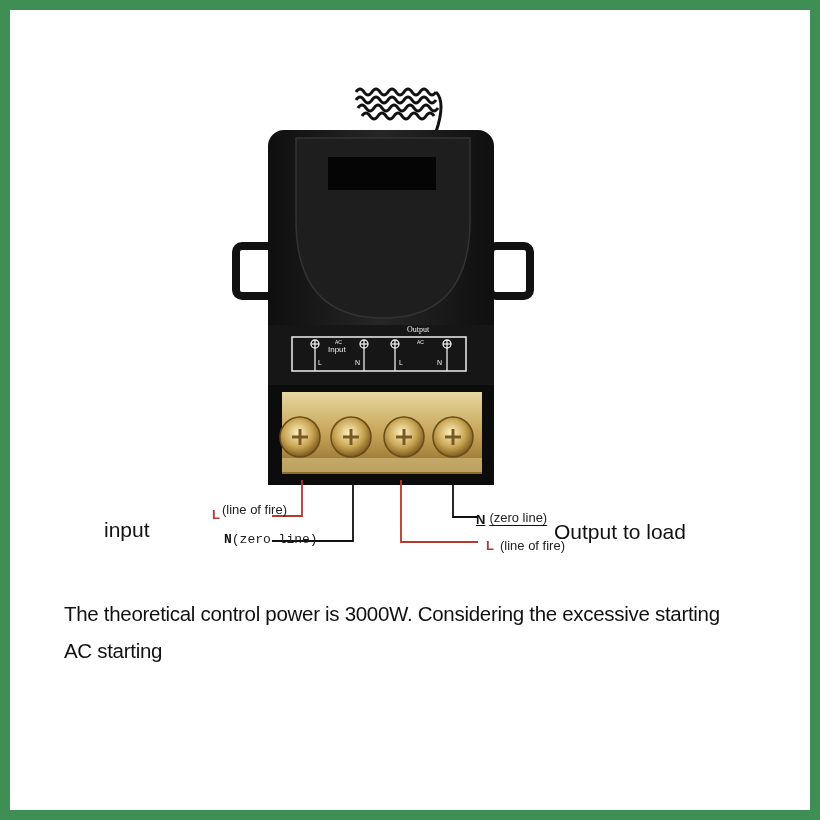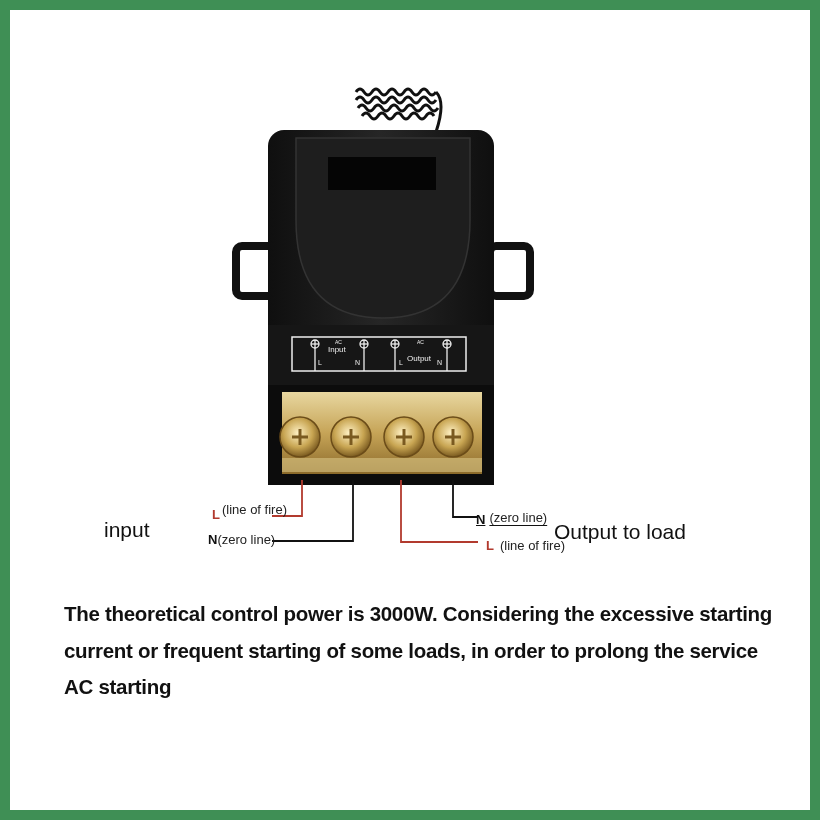--- a/index.html
+++ b/index.html
@@ -5,21 +5,21 @@
   html,body{margin:0;padding:0;}
   body{width:820px;height:820px;position:relative;overflow:hidden;background:#3f8f55;font-family:"Liberation Sans",sans-serif;}
   .frame{position:absolute;left:10px;top:10px;width:800px;height:800px;background:#ffffff;}
   .abs{position:absolute;}
   .device svg{position:absolute;left:0;top:0;}
   .lbl{position:absolute;white-space:nowrap;color:#111;}
   .big{font-size:21px;}
   .L{color:#b23a2e;font-weight:bold;font-size:13px;}
   .N{color:#111;font-weight:bold;font-size:13px;}
   .small{font-size:13px;color:#222;}
-  .desc{position:absolute;left:64px;top:596px;width:740px;font-family:"Liberation Sans",sans-serif;font-size:20.5px;line-height:36.5px;color:#111;letter-spacing:-0.3px;font-weight:bold;}
+  .desc{position:absolute;left:64px;top:596px;width:740px;font-family:"Liberation Sans",sans-serif;font-size:20.5px;line-height:36.5px;color:#111;letter-spacing:-0.3px;}
   .desc div{white-space:nowrap;}
 </style>
 </head>
 <body>
 
 <div class="frame"></div>
 
 <div class="device abs" style="left:0;top:0;width:820px;height:820px;">
   <svg width="820" height="820" viewBox="0 0 820 820">
     <defs>
@@ -105,37 +105,36 @@
         <line x1="443" y1="344" x2="451" y2="344"></line>
         <line x1="447" y1="348" x2="447" y2="371"></line>
     </g>
   </svg>
 
   <span class="lbl" style="left:335px;top:339px;font-size:5px;color:#eee;">AC</span>
   <span class="lbl" style="left:328px;top:345px;font-size:8px;color:#eee;">Input</span>
   <span class="lbl" style="left:318px;top:359px;font-size:7px;color:#eee;">L</span>
   <span class="lbl" style="left:355px;top:359px;font-size:7px;color:#eee;">N</span>
   <span class="lbl" style="left:417px;top:339px;font-size:5px;color:#eee;">AC</span>
-  <span class="lbl" style="left:407px;top:354px;font-size:8px;color:#eee;">Output</span>
+  <span class="lbl" style="left:407px;top:325px;font-size:8px;color:#eee;font-family:Liberation Serif, serif;">Output</span>
   <span class="lbl" style="left:399px;top:359px;font-size:7px;color:#eee;">L</span>
   <span class="lbl" style="left:437px;top:359px;font-size:7px;color:#eee;">N</span>
 </div>
 
 <span class="lbl big" style="left:104px;top:518px;">input</span>
 <span class="lbl" style="left:212px;top:505px;">
   <span class="L">L</span><span class="small" style="position:relative;top:-5px;margin-left:2px;">(line of fire)</span>
 </span>
-<span class="lbl" style="left:208px;top:530px;">
+<span class="lbl" style="left:224px;top:530px;font-family:Liberation Mono, monospace;">
   <span class="N">N</span><span class="small">(zero line)</span>
 </span>
 <span class="lbl" style="left:476px;top:510px;text-decoration:underline;">
   <span class="N">N</span><span class="small" style="position:relative;top:-2px;margin-left:4px;">(zero line)</span>
 </span>
 <span class="lbl" style="left:486px;top:536px;">
   <span class="L">L</span><span class="small" style="margin-left:6px;">(line of fire)</span>
 </span>
 <span class="lbl big" style="left:554px;top:520px;">Output to load</span>
 
 <div class="desc">
   <div>The theoretical control power is 3000W. Considering the excessive starting</div>
-  <div>current or frequent starting of some loads, in order to prolong the service</div>
   <div>AC starting</div>
 </div>
 
 </body></html>

